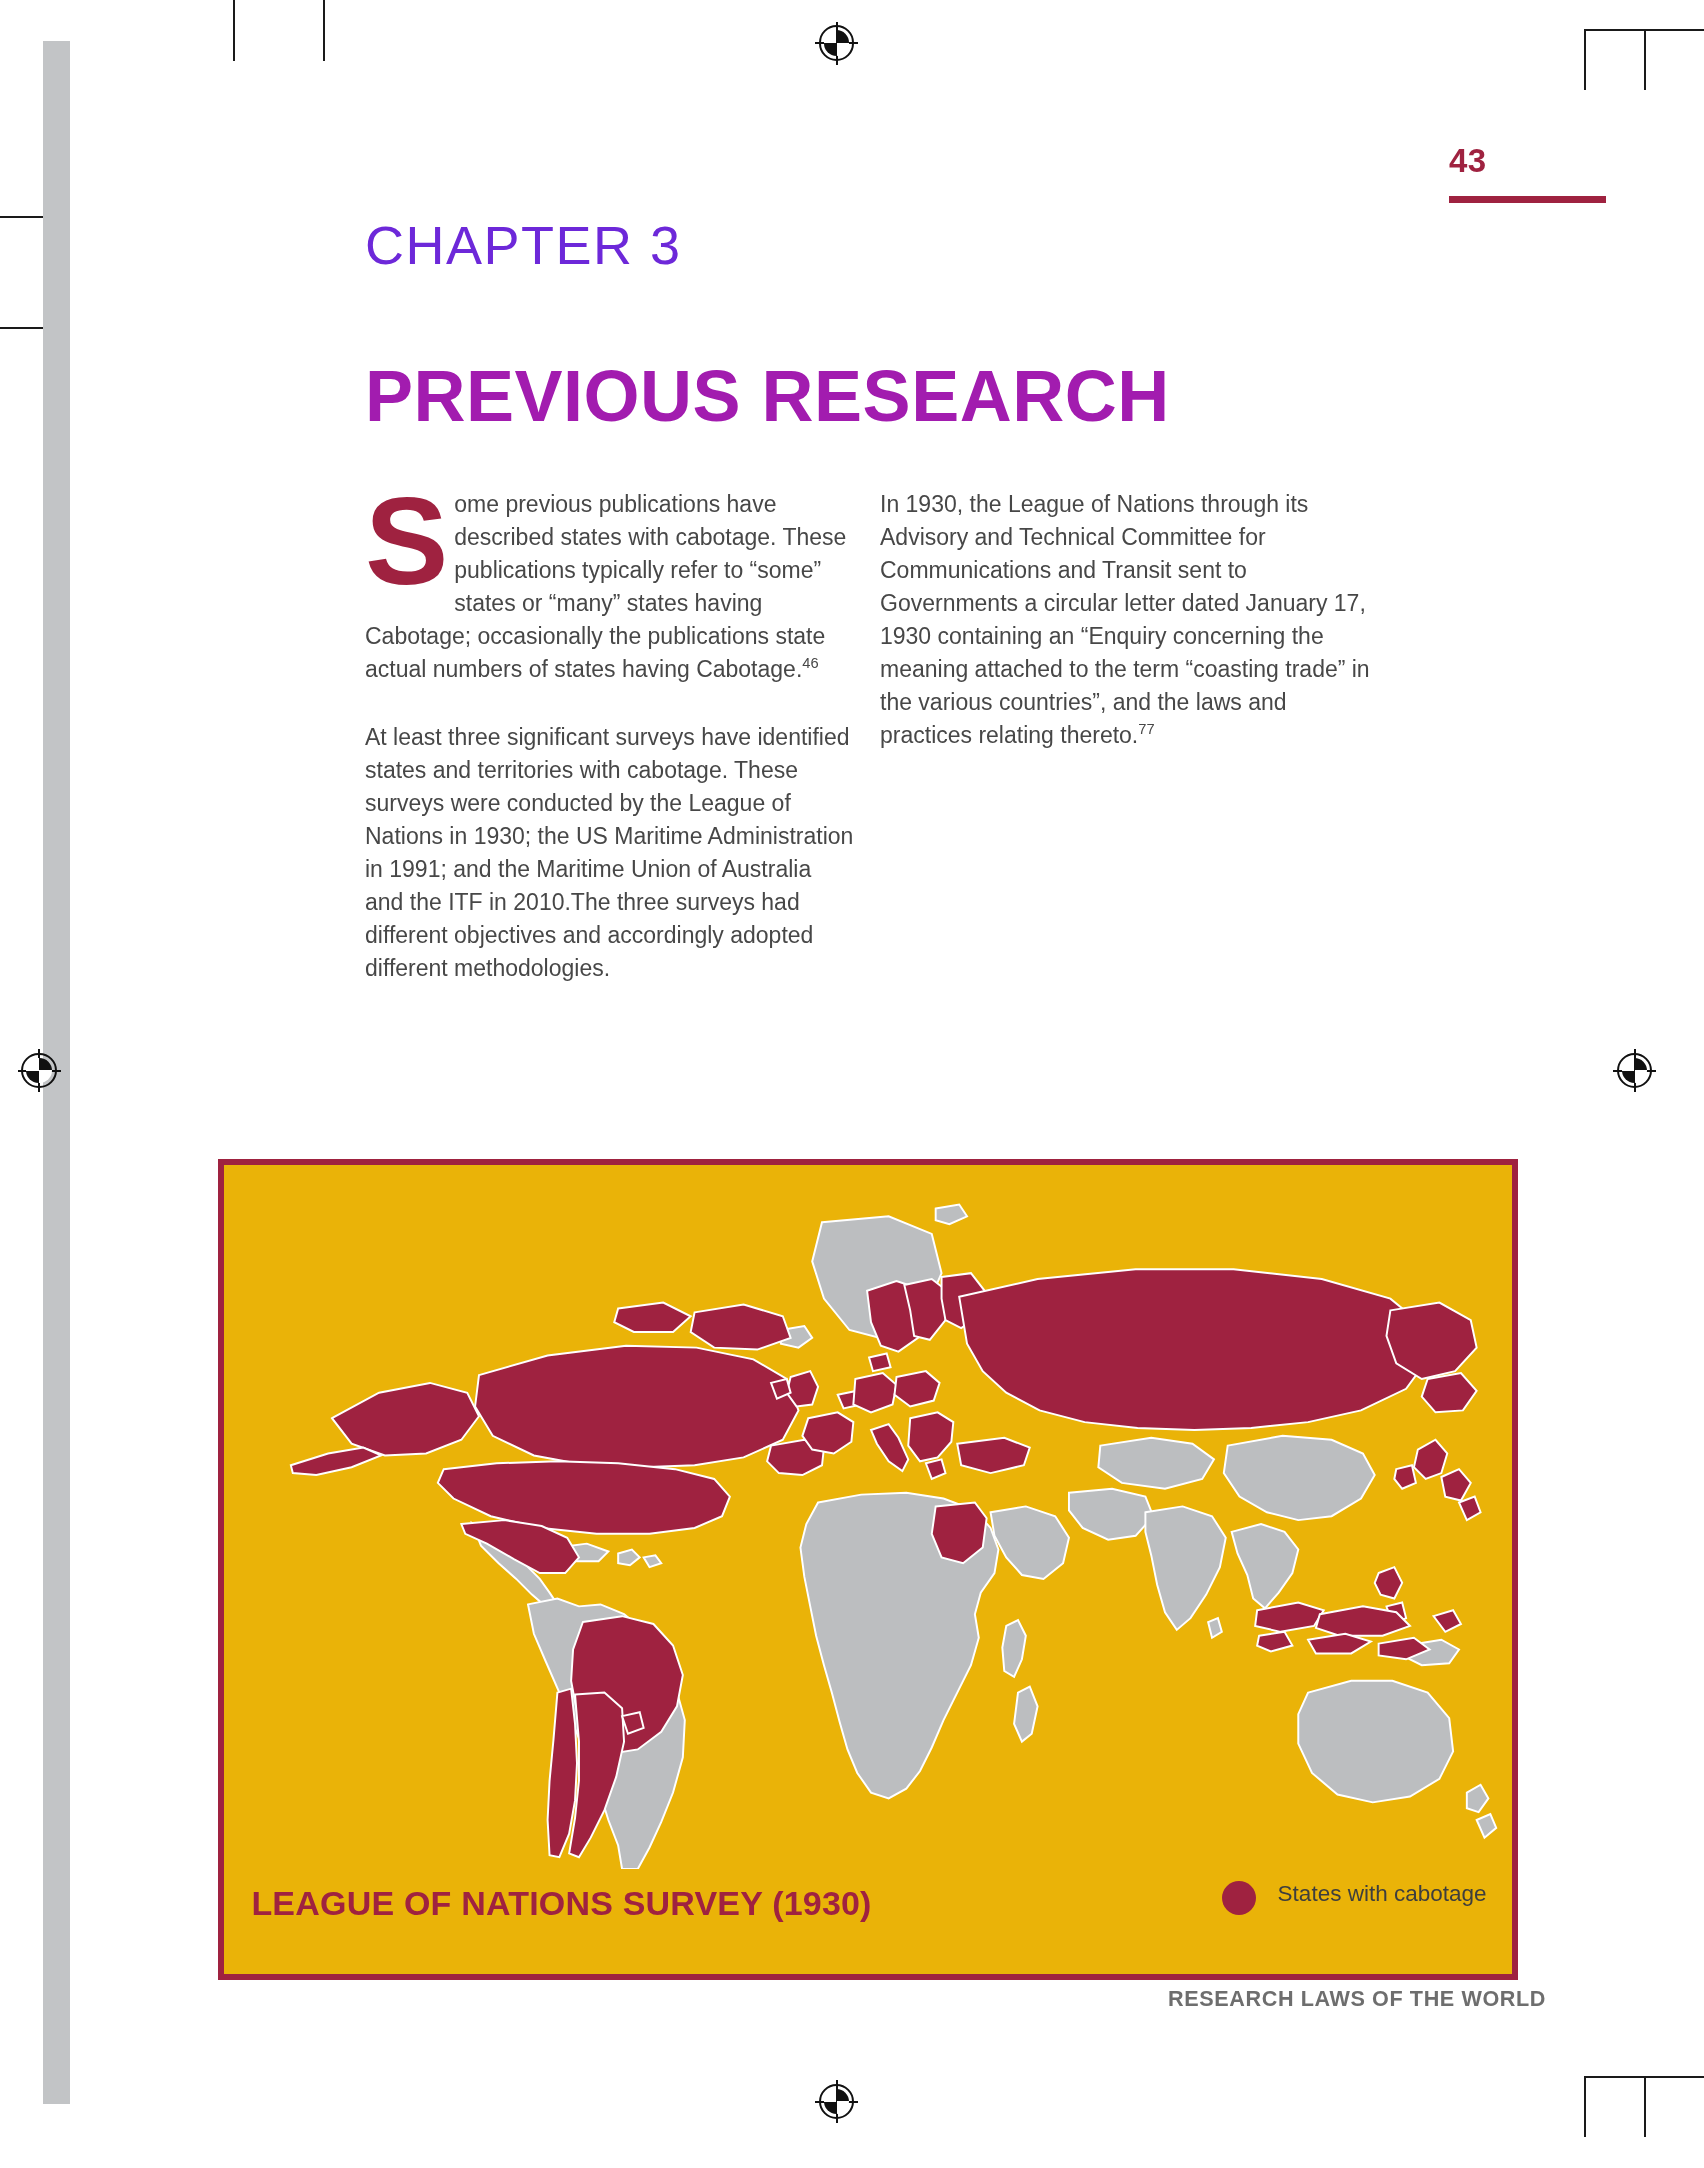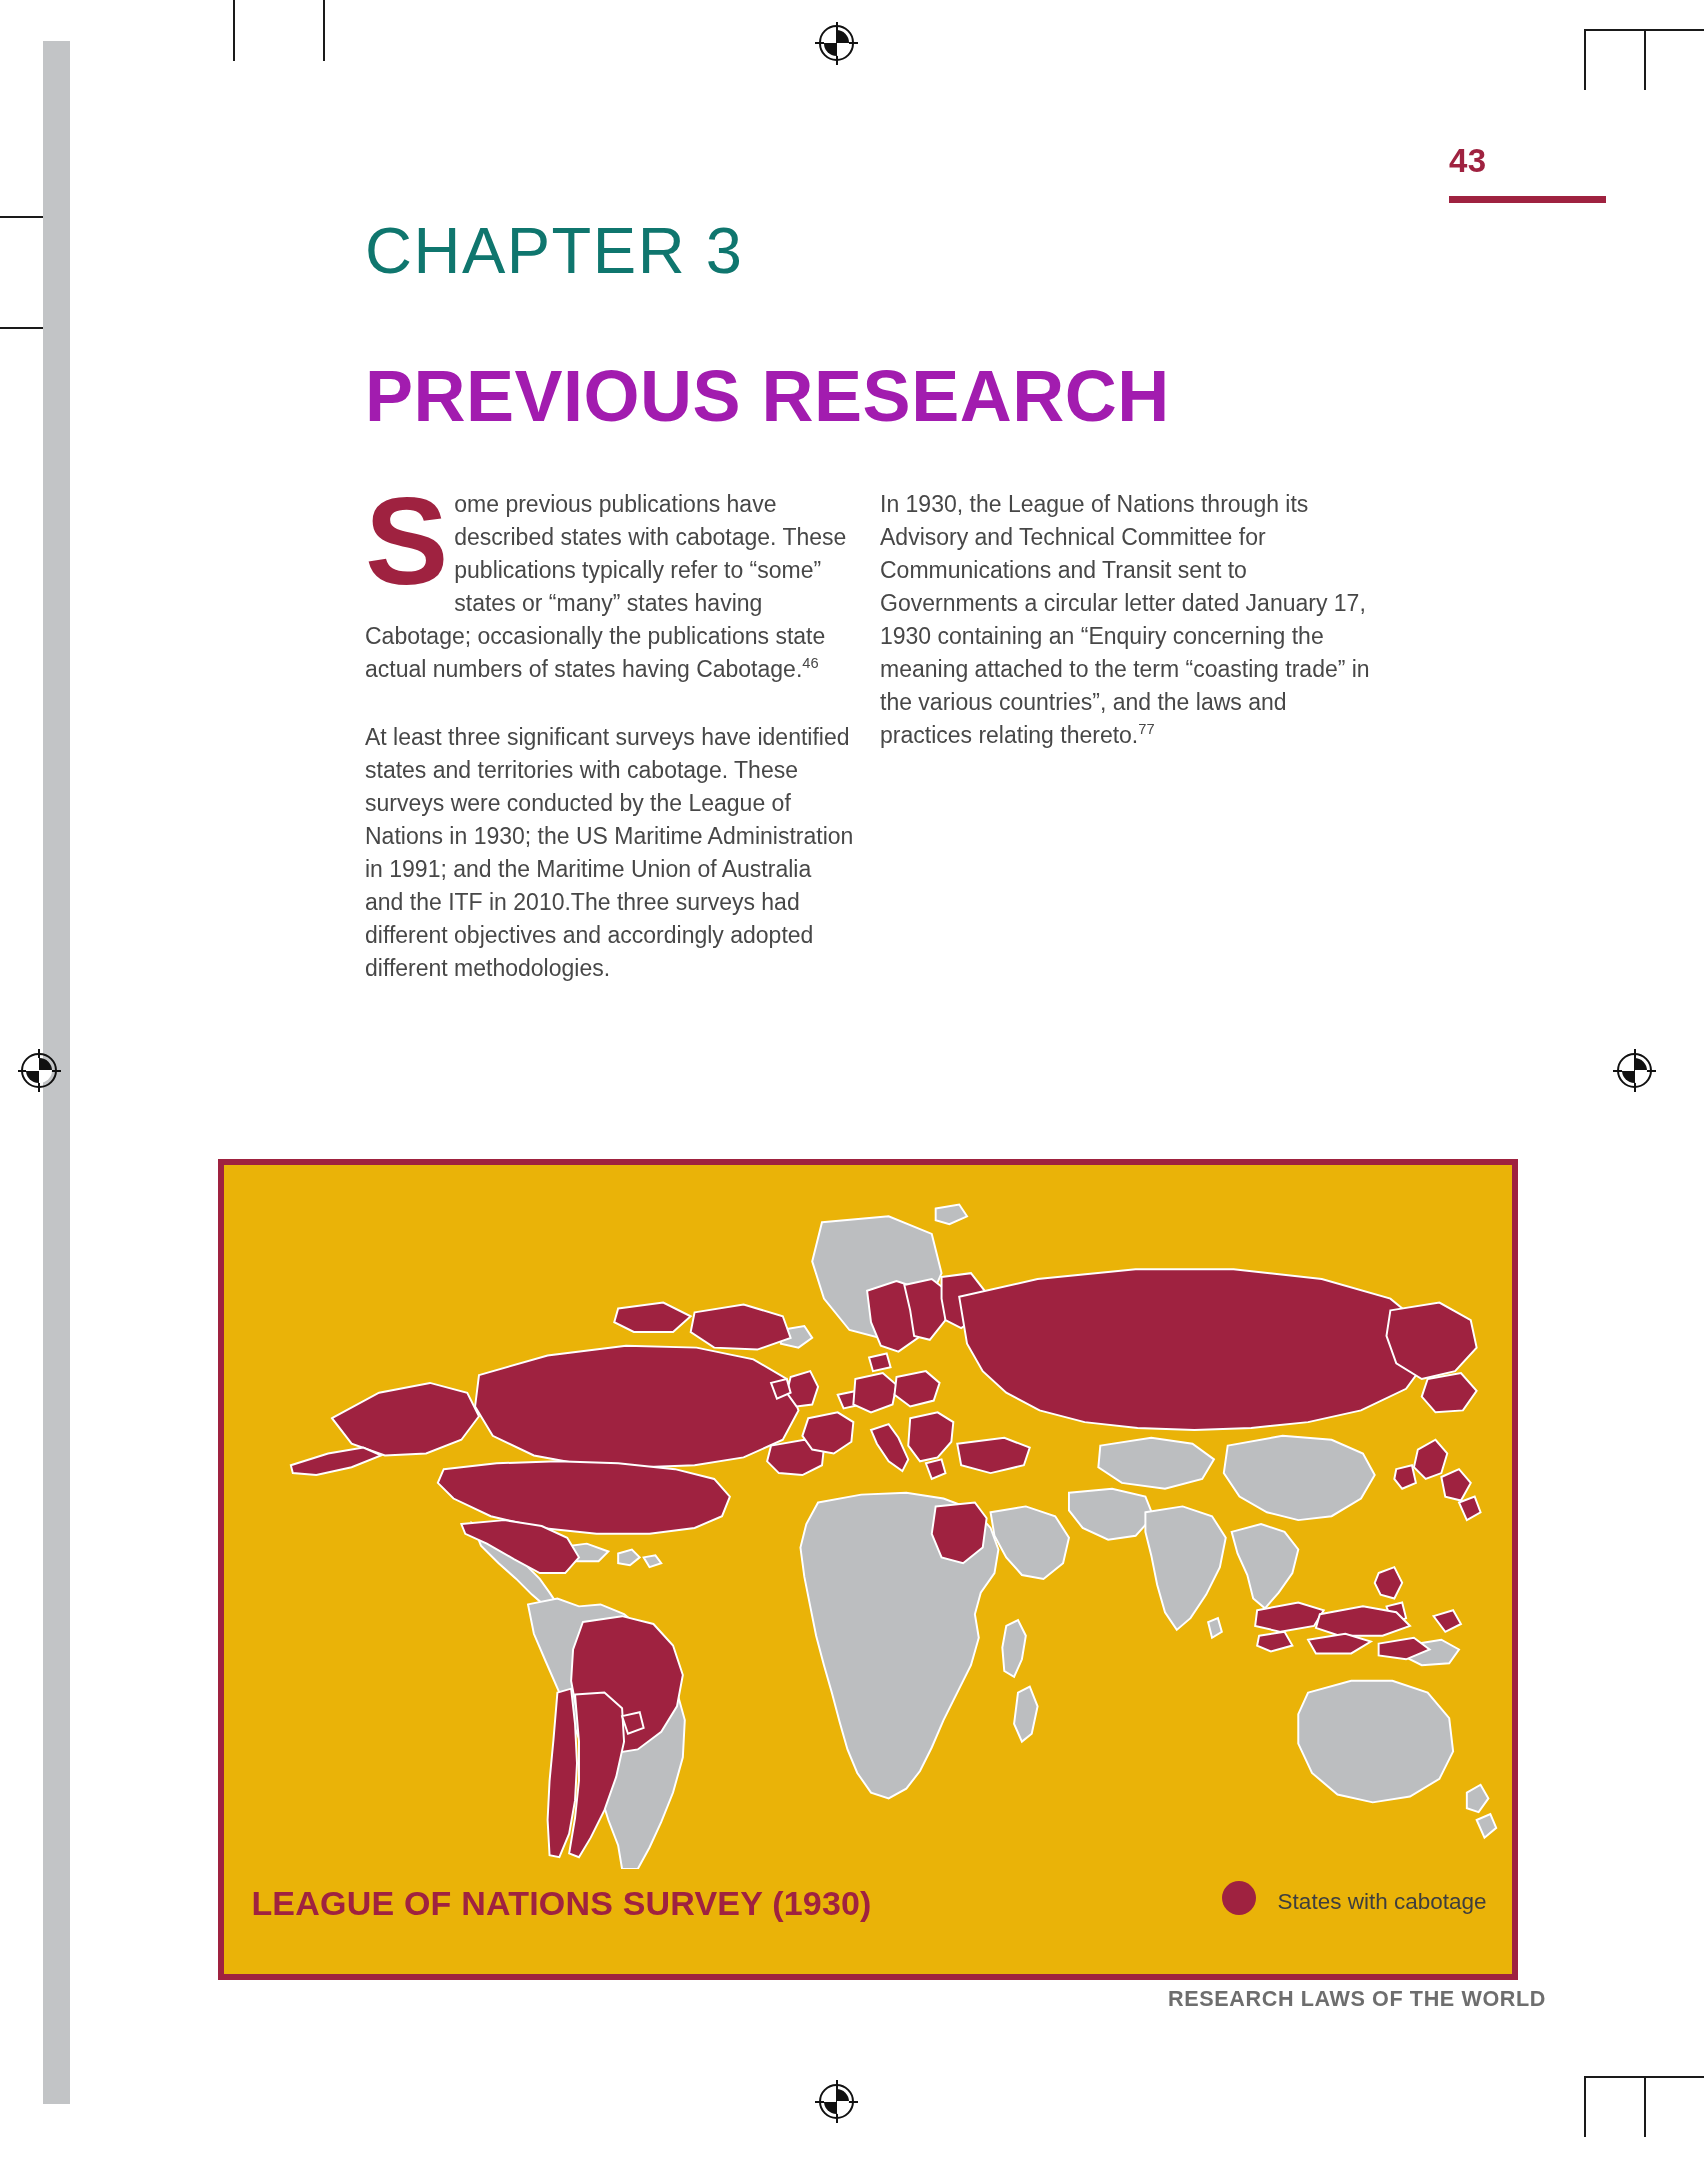--- a/index.html
+++ b/index.html
@@ -32,21 +32,21 @@
   .pagenum{
     position:absolute;left:1449px;top:142px;width:118px;
     color:#9f2240;font-size:33px;font-weight:bold;letter-spacing:0.5px;
     text-align:left;
   }
   .pagerule{position:absolute;left:1449px;top:196px;width:157px;height:6.9px;background:#9f2240;}
 
   
   .chapter-kicker{
     position:absolute;left:365px;top:218px;
-    font-size:65px;font-weight:400;letter-spacing:1.5px;color:#0f766e;
+    font-size:54px;font-weight:400;letter-spacing:1.5px;color:#6d28d9;
     line-height:1;
   }
   .chapter-title{
     position:absolute;left:365px;top:312px;
     font-size:72px;font-weight:bold;letter-spacing:0.5px;color:#a21caf;
     line-height:1;
   }
 
   
   .col{position:absolute;width:490px;color:#474747;font-size:23px;line-height:33px;}
@@ -73,21 +73,21 @@
   }
   .map-wrap{position:absolute;left:0;top:0;right:0;bottom:0;overflow:hidden;}
   .map-svg{position:absolute;left:9.8px;top:17.6px;width:1274px;height:686px;}
 
   .fig-caption{
     position:absolute;left:27.4px;bottom:51px;
     color:#9f2240;font-weight:bold;font-size:34px;letter-spacing:0.2px;
   }
   .legend{
     position:absolute;right:25.5px;bottom:59px;
-    display:flex;align-items:flex-end;gap:22px;
+    display:flex;align-items:flex-start;gap:22px;
   }
   .legend .swatch{width:34px;height:34px;border-radius:50%;background:#9f2240;display:block;}
   .legend .lbl{color:#3e3e3e;font-size:22.5px;}
 
   
   .footer{
     position:absolute;right:178px;top:1986px;
     color:#6e6e6e;font-size:21.6px;font-weight:bold;letter-spacing:0.6px;
   }
 </style>

